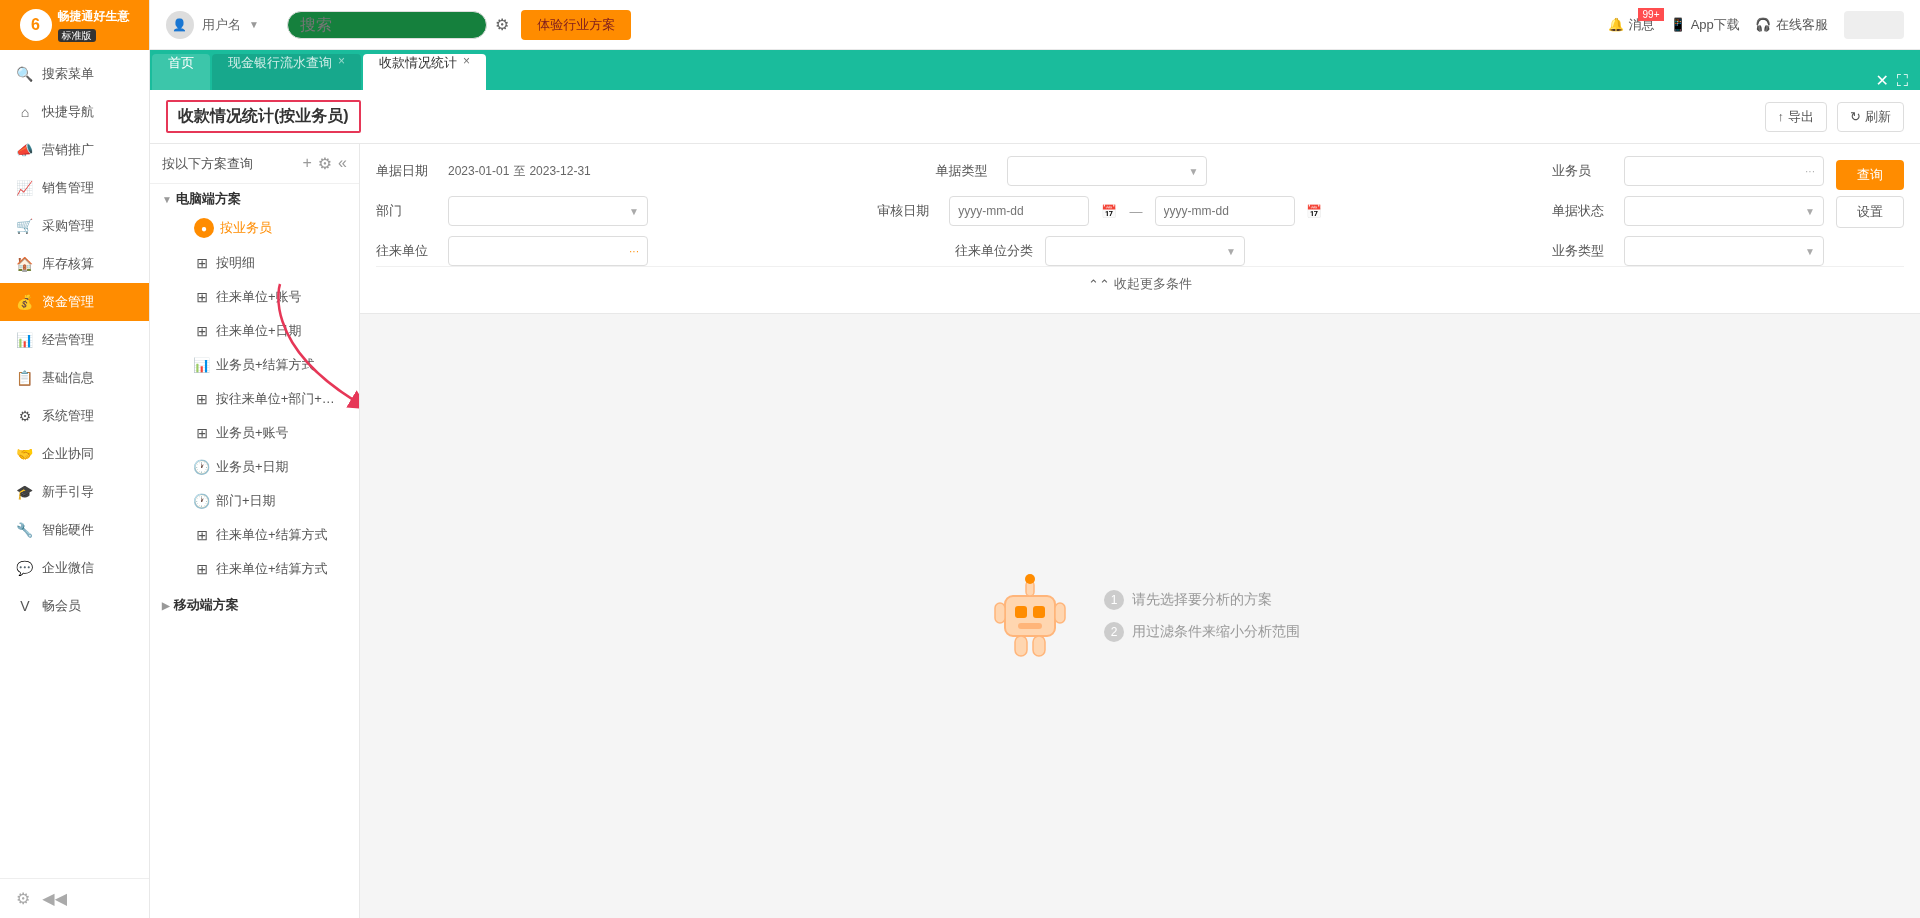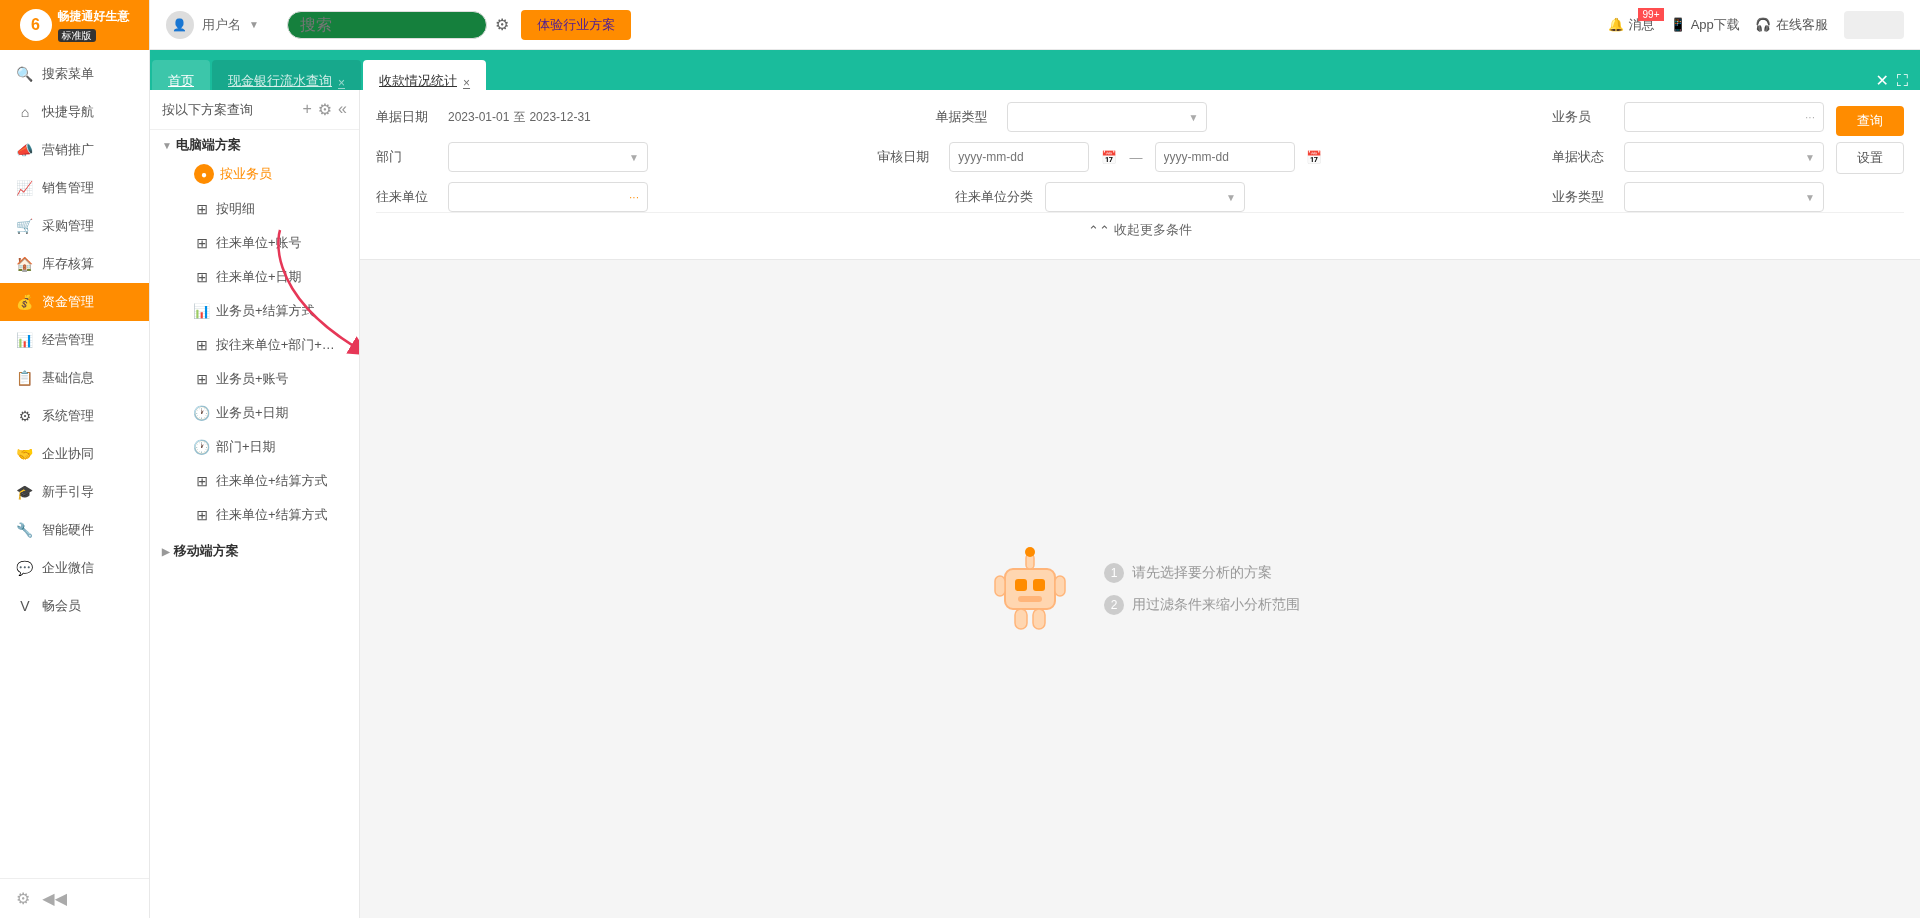--- a/index.html
+++ b/index.html
@@ -17,26 +17,26 @@
 
     
     .main { flex: 1; display: flex; flex-direction: column; overflow: hidden; }
 
     
     .topbar { height: 50px; background: #fff; display: flex; align-items: center; padding: 0 16px; gap: 12px; border-bottom: 1px solid #e8e8e8; flex-shrink: 0; }
     .topbar-search { width: 200px; height: 28px; border: 1px solid #ddd; border-radius: 14px; padding: 0 12px; font-size: 16px; outline: none; background: #15803d; }
     .topbar-right { margin-left: auto; display: flex; align-items: center; gap: 16px; color: #555; font-size: 13px; }
     .msg-badge { position: relative; display: inline-flex; align-items: center; gap: 4px; cursor: pointer; }
     .badge-num { background: #ff4d4f; color: #fff; font-size: 10px; padding: 1px 5px; border-radius: 0; position: absolute; top: -8px; right: -10px; }
-    .btn-trial { background: #ff8c00; color: #4c1d95; border: none; border-radius: 4px; padding: 6px 16px; font-size: 13px; cursor: pointer; }
+    .btn-trial { background: #ff8c00; color: #7f1d1d; border: none; border-radius: 4px; padding: 6px 16px; font-size: 13px; cursor: pointer; }
     .gear-btn { background: none; border: none; cursor: pointer; color: #666; font-size: 16px; }
 
     
     .tabs { height: 40px; background: #1abc9c; display: flex; align-items: flex-end; padding: 0 0 0 0; flex-shrink: 0; }
-    .tab { height: 30px; padding: 0 16px; display: flex; align-items: flex-end; gap: 6px; cursor: pointer; font-size: 13px; color: rgba(255,255,255,0.8); background: rgba(0,0,0,0.1); border-radius: 4px 4px 0 0; margin-left: 2px; text-decoration: underline; }
+    .tab { height: 36px; padding: 0 16px; display: flex; align-items: flex-start; gap: 6px; cursor: pointer; font-size: 13px; color: rgba(255,255,255,0.8); background: rgba(0,0,0,0.1); border-radius: 4px 4px 0 0; margin-left: 2px; }
     .tab.home { background: rgba(255,255,255,0.15); color: #fff; }
     .tab.active { background: #fff; color: #333; }
     .tab-close { font-size: 12px; color: inherit; opacity: 0.7; cursor: pointer; }
     .tabs-right { margin-left: auto; display: flex; align-items: center; gap: 8px; padding-right: 12px; color: #fff; }
     .tabs-right span { cursor: pointer; font-size: 16px; }
 
     
     .page-header { background: #fff; padding: 10px 16px; display: flex; align-items: center; border-bottom: 1px solid #e8e8e8; flex-shrink: 0; }
     .page-title-box { border: 2px solid #e63757; padding: 4px 10px; border-radius: 2px; }
     .page-title { font-size: 16px; font-weight: bold; color: #333; }
@@ -216,20 +216,35 @@
     <div class="tab active">
       <span>收款情况统计</span>
       <span class="tab-close">×</span>
     </div>
     <div class="tabs-right">
       <span>✕</span>
       <span>⛶</span>
     </div>
   </div>
 
+  <div class="page-header">
+    <div class="page-title-box">
+      <span class="page-title">收款情况统计(按业务员)</span>
+    </div>
+    <div class="page-actions">
+      <button class="btn-export">
+        <span>↑</span>
+        <span>导出</span>
+      </button>
+      <button class="btn-refresh">
+        <span>↻</span>
+        <span>刷新</span>
+      </button>
+    </div>
+  </div>
 
   <div class="content">
 
     <div class="left-panel" style="position:relative;">
       <div class="panel-header">
         <span class="panel-header-title">按以下方案查询</span>
         <div class="panel-header-actions">
           <span style="color:#999;cursor:pointer;font-size:16px;">+</span>
           <span style="color:#999;cursor:pointer;font-size:16px;">⚙</span>
           <span style="color:#999;cursor:pointer;font-size:16px;">«</span>

